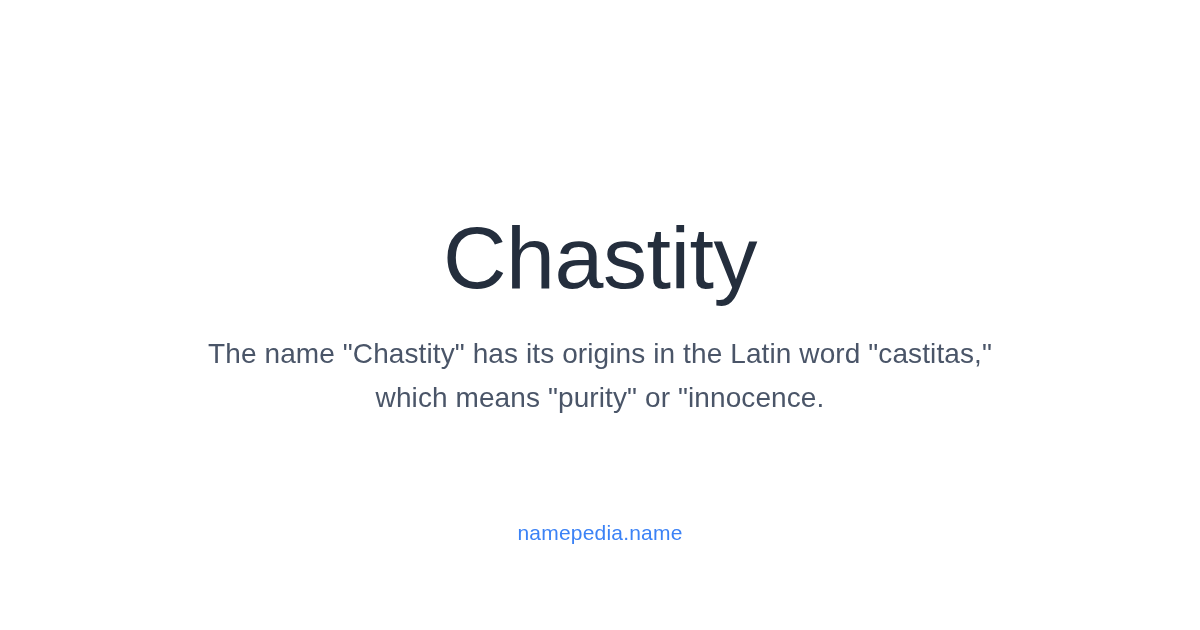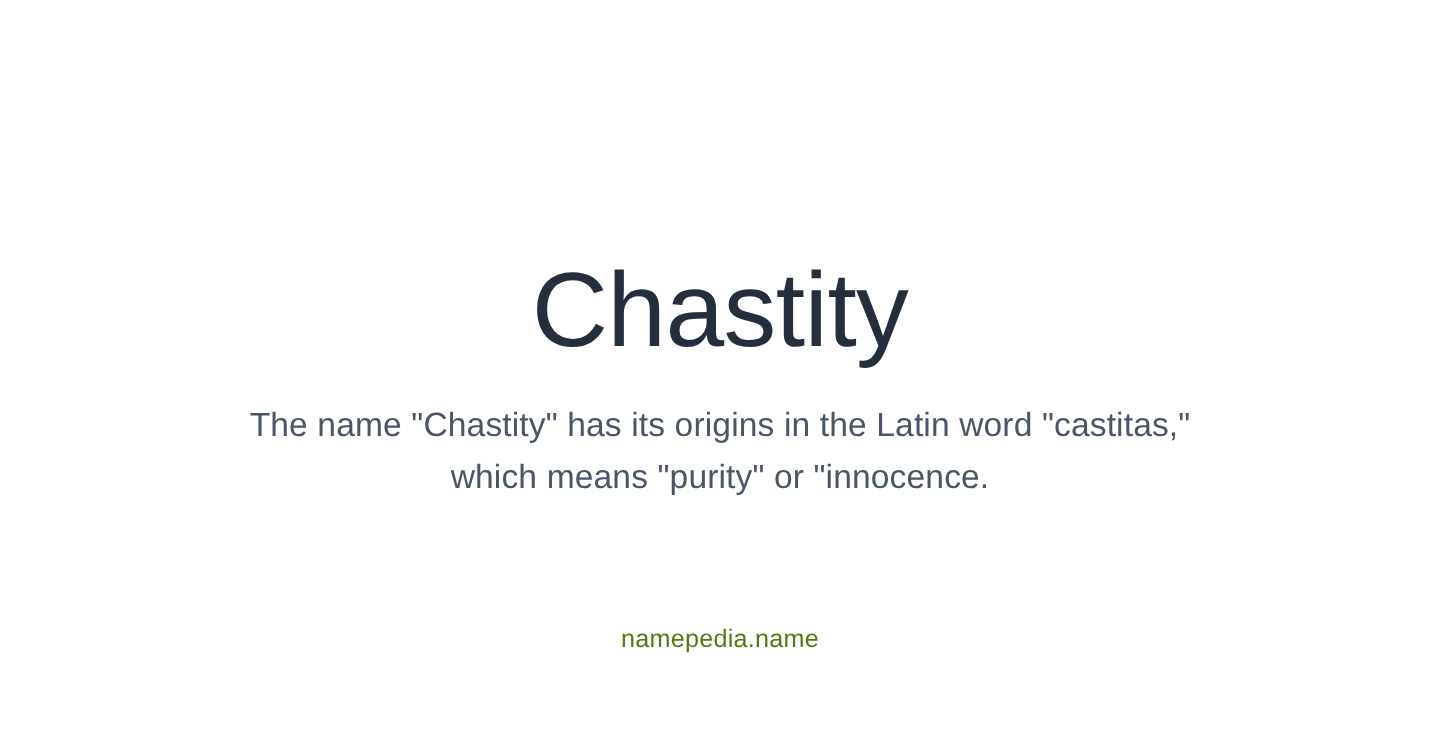--- a/index.html
+++ b/index.html
@@ -75,21 +75,21 @@
     width: 1200px;
     text-align: center;
   }
 
   .site-link {
     font-family: "Liberation Sans", "DejaVu Sans", sans-serif;
     font-size: 21px;
     font-weight: 400;
     line-height: 30px;
     letter-spacing: 0.2px;
-    color: #4d7c0f;
+    color: #3b82f6;
     text-decoration: none;
     cursor: pointer;
   }
 </style>
 </head>
 <body>
 
 <div class="og-card">
 
   <div class="title-block">

